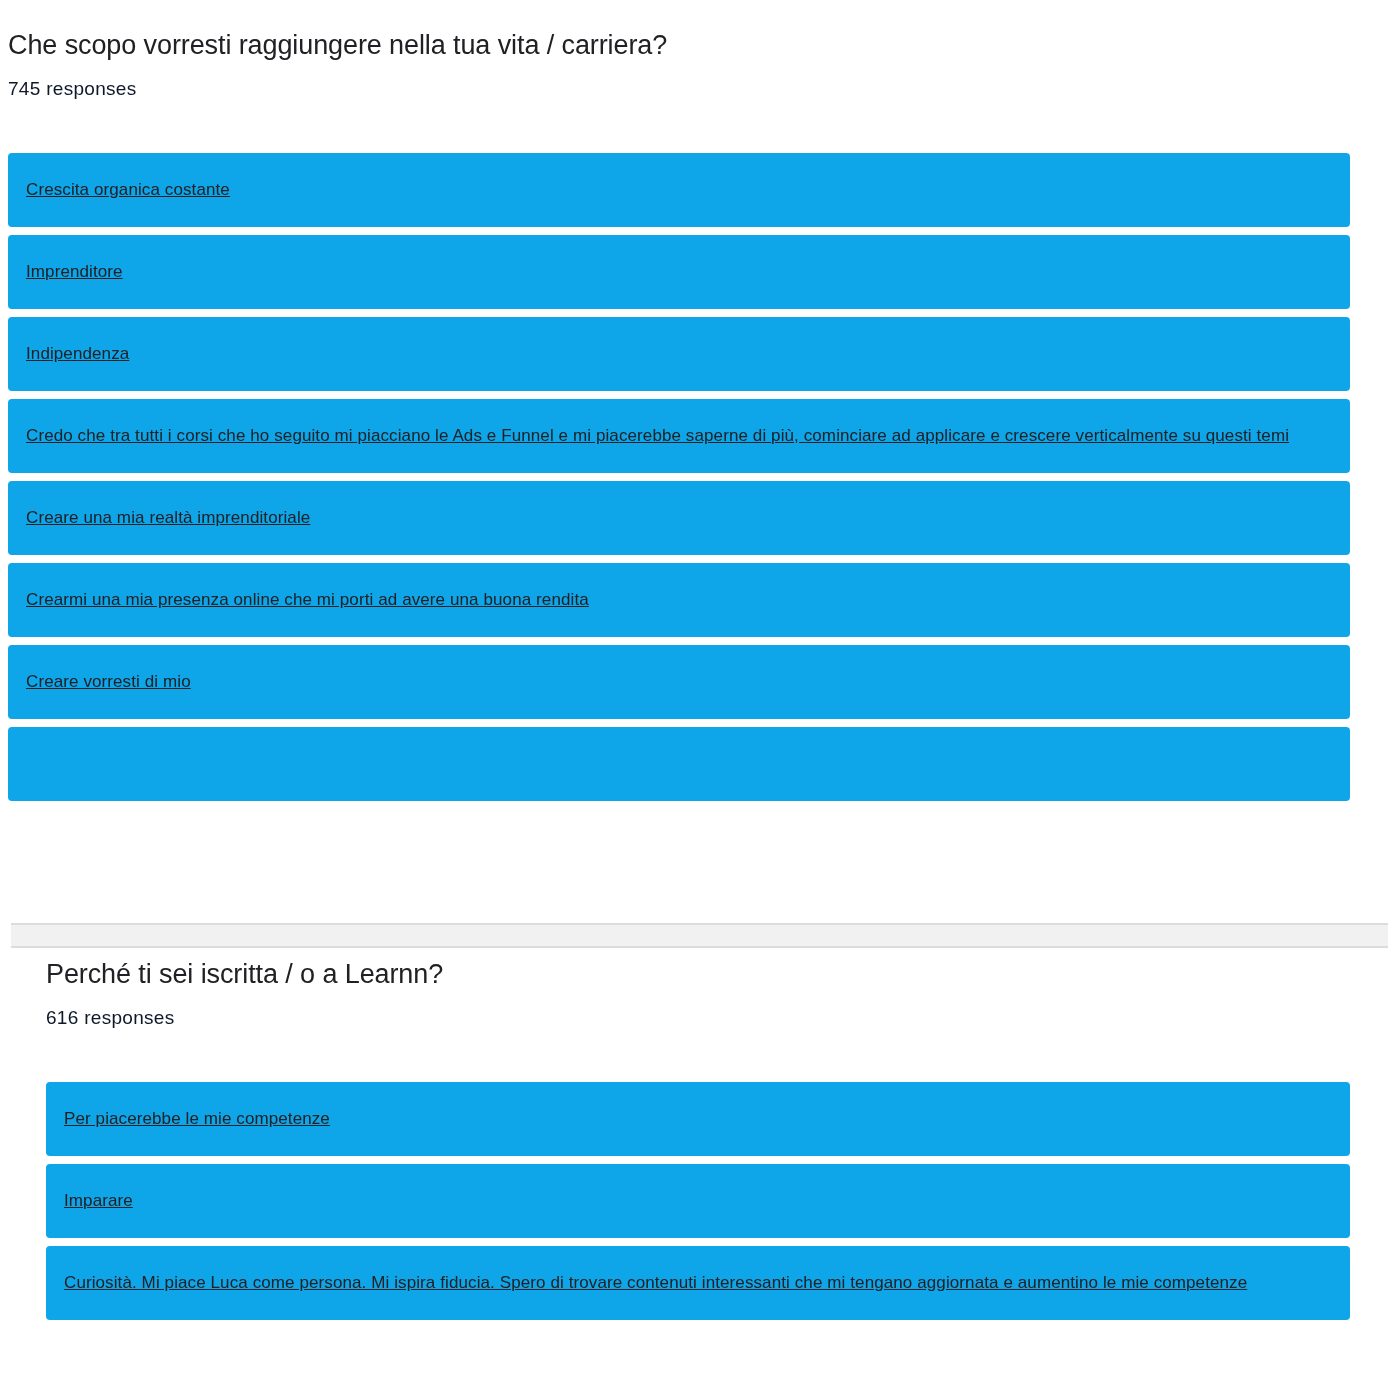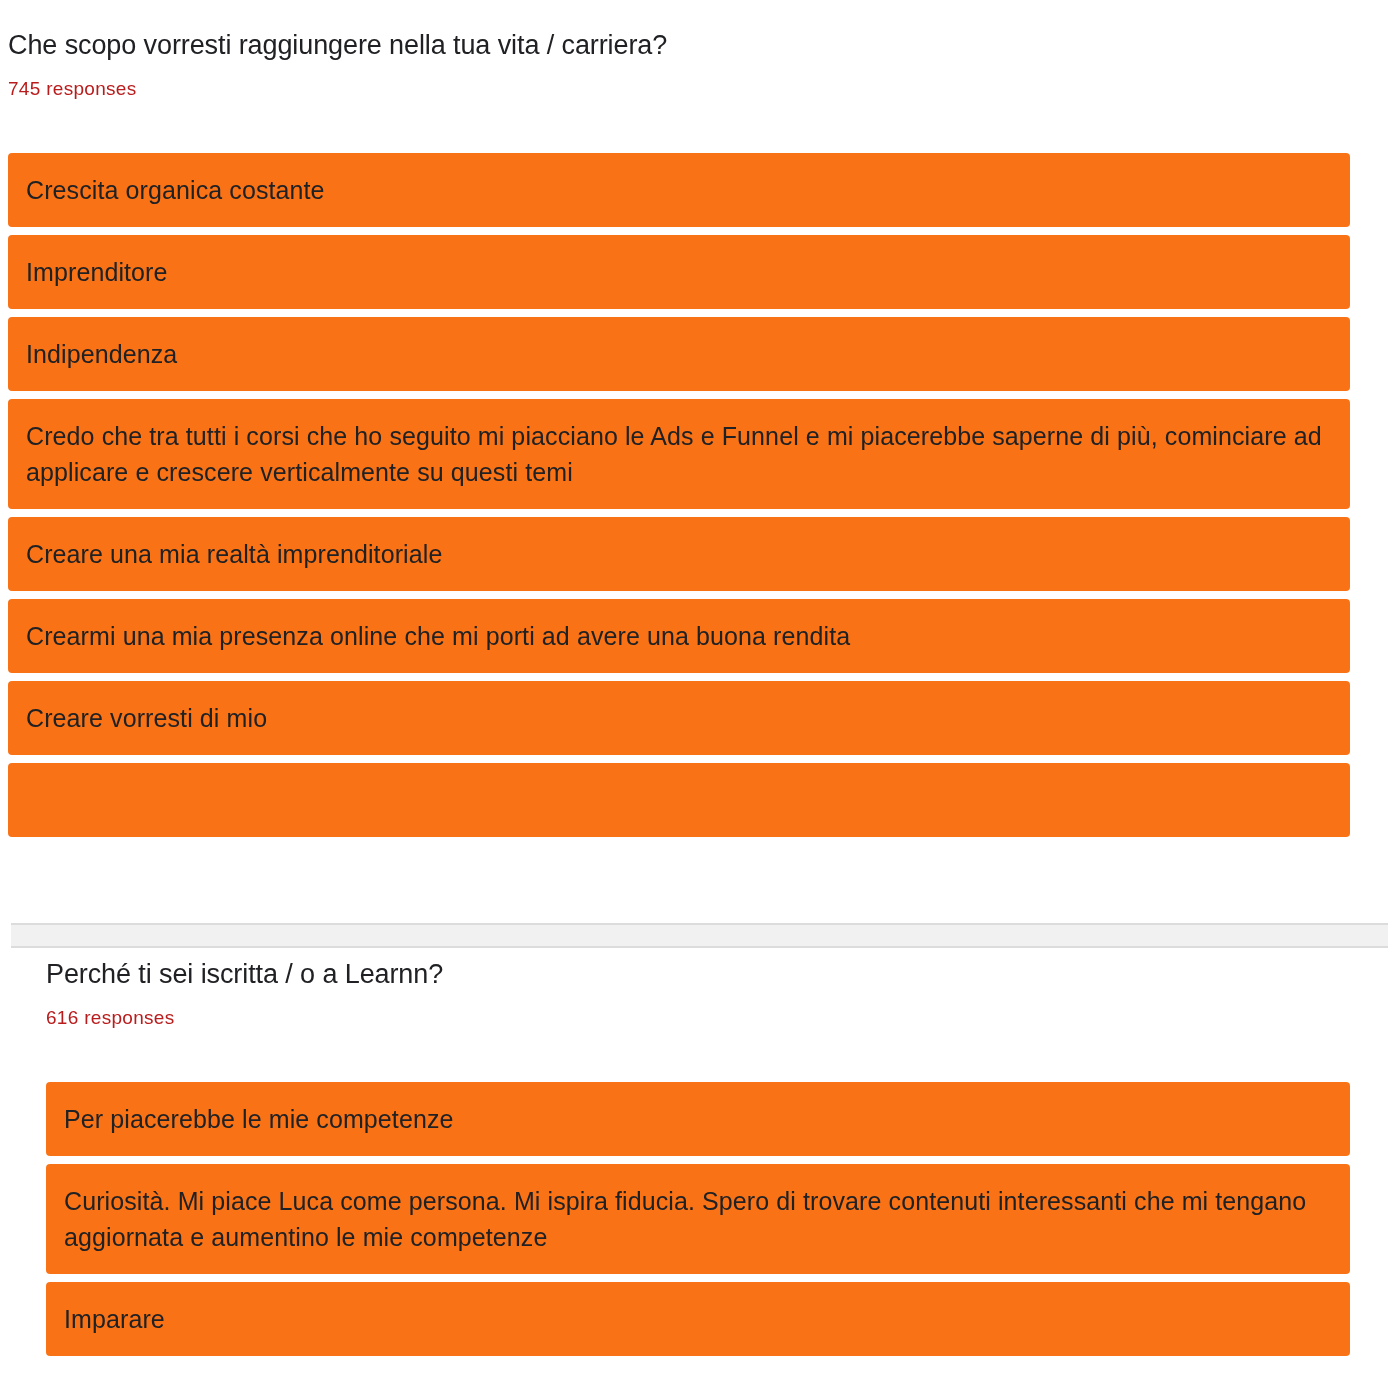--- a/index.html
+++ b/index.html
@@ -11,30 +11,31 @@
   }
   .card { position: relative; padding: 0 50px 0 46px; }
   .card-1 { padding-top: 26px; height: 923px; padding-left: 8px; }
   .card-2 { padding-top: 32px; }
   .q-title {
     font-size: 27px; line-height: 38px; color: #202124;
     letter-spacing: -0.1px; font-weight: 400;
   }
   .q-count {
     margin-top: 12px; font-size: 19px; line-height: 26px;
-    color: #b91c1c; letter-spacing: 0.3px;
+    color: #0f172a; letter-spacing: 0.3px;
   }
   .answers { margin-top: 51px; }
   .card-1 .answers { height: 722px; overflow: hidden; }
   .answer {
-    background: #f97316; border-radius: 4px;
+    background: #0ea5e9; border-radius: 4px;
     margin-bottom: 8px;
     padding: 19px 18px 19px 18px;
-    font-size: 25px; line-height: 36px; color: #202124;
+    font-size: 17px; line-height: 36px; color: #202124;
     letter-spacing: 0.1px;
+    text-decoration: underline;
   }
   .sep {
     position: absolute; left: 11px; right: 12px; top: 923px; height: 25px;
     background: #f1f1f1;
     border-top: 2px solid #dcdcdc; border-bottom: 2px solid #dcdcdc;
   }
 </style>
 </head>
 <body>
 
@@ -53,16 +54,16 @@
   </div>
 </section>
 
 <div class="sep"></div>
 
 <section class="card card-2">
   <h2 class="q-title">Perché ti sei iscritta / o a Learnn?</h2>
   <div class="q-count">616 responses</div>
   <div class="answers">
     <div class="answer">Per piacerebbe le mie competenze</div>
+    <div class="answer">Imparare</div>
     <div class="answer">Curiosità. Mi piace Luca come persona. Mi ispira fiducia. Spero di trovare contenuti interessanti che mi tengano aggiornata e aumentino le mie competenze</div>
-    <div class="answer">Imparare</div>
   </div>
 </section>
 
 </body></html>

